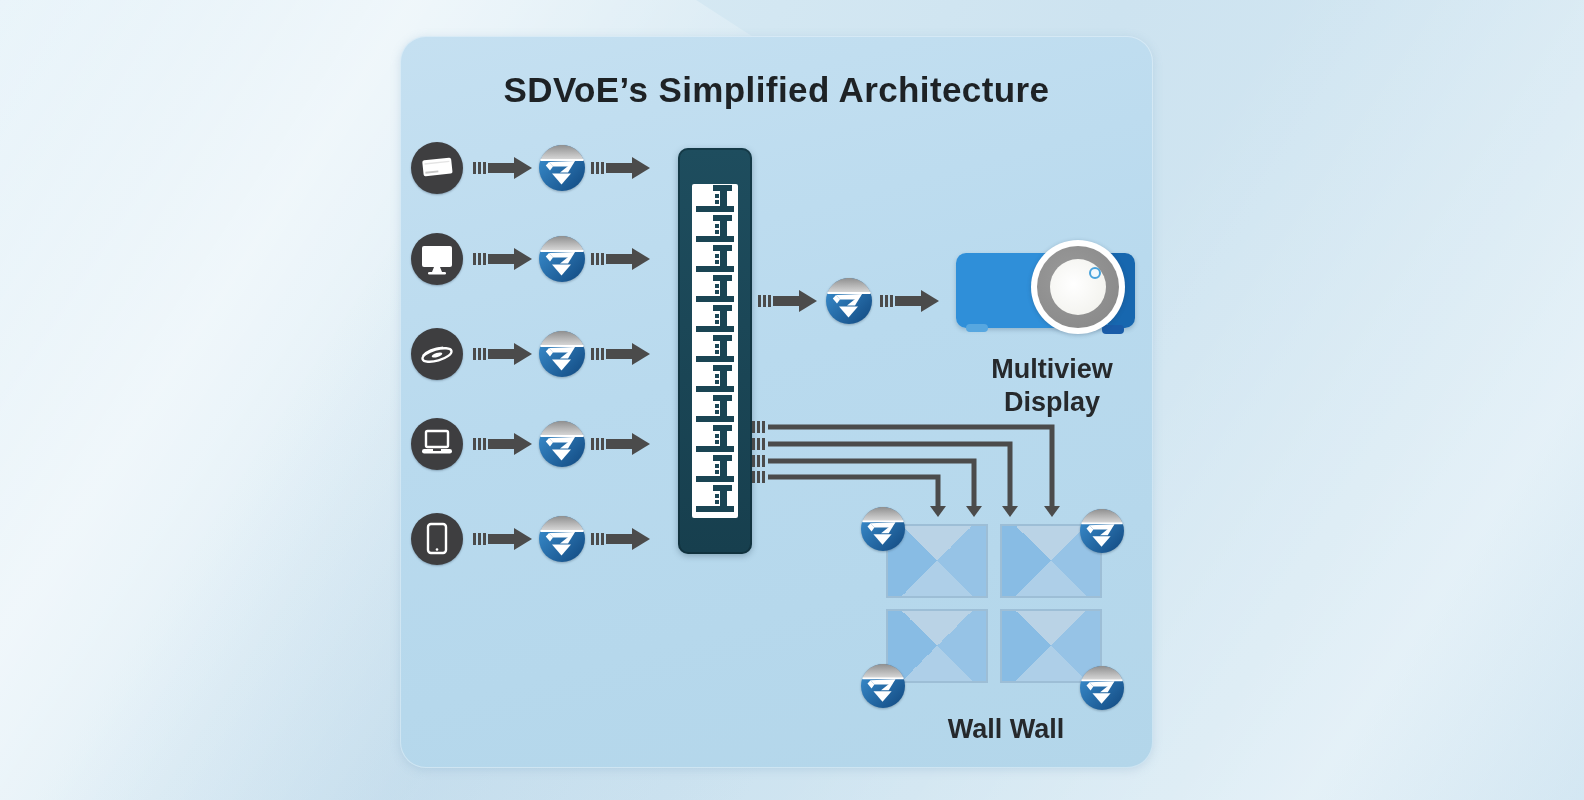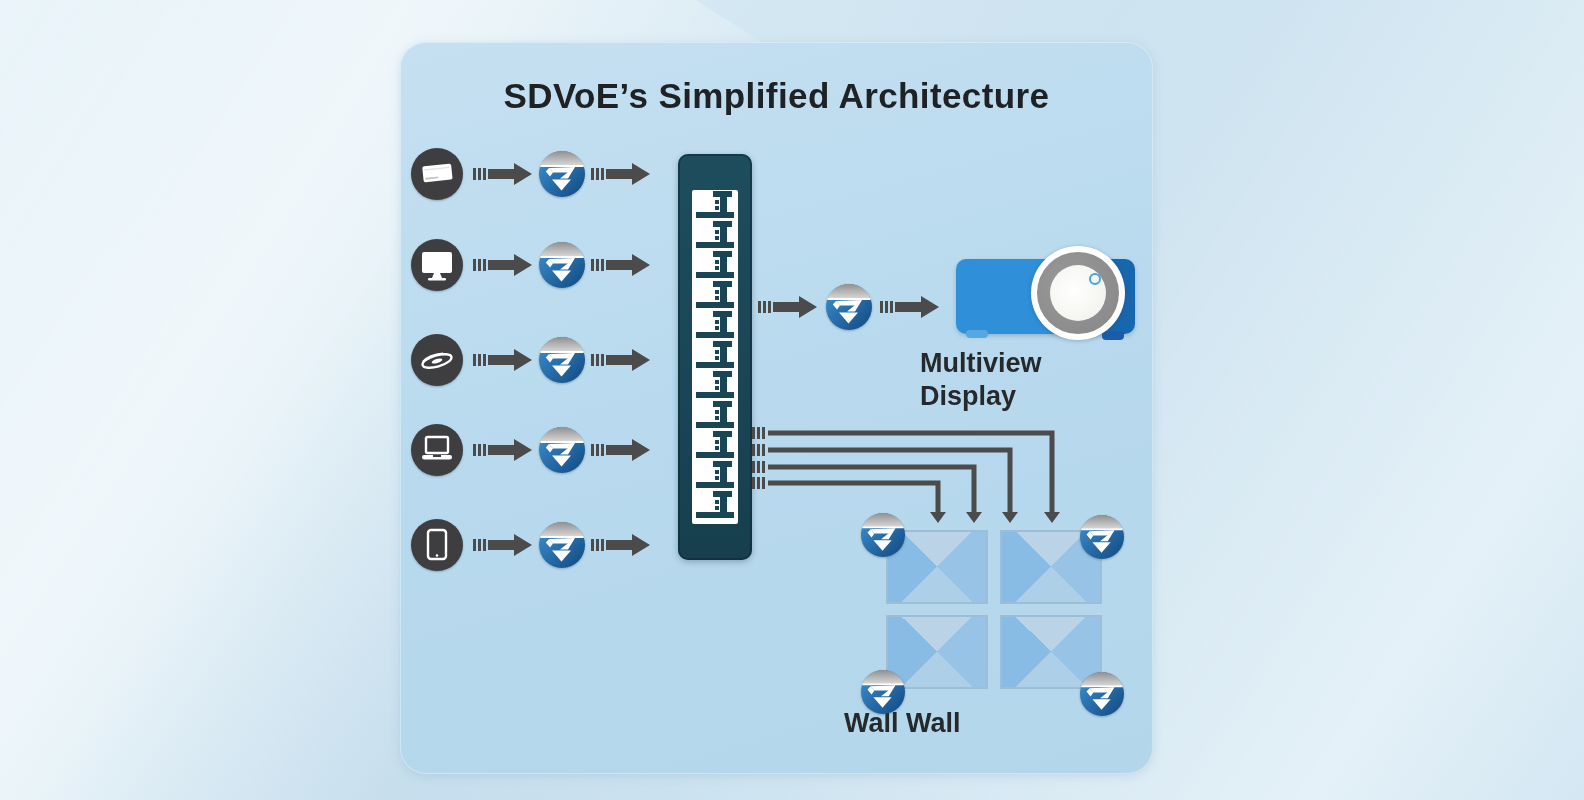--- a/index.html
+++ b/index.html
@@ -7,21 +7,21 @@
   .stage{position:relative;width:1584px;height:800px;overflow:hidden;
          background:linear-gradient(120deg,#e9f4fa 0%,#d6e9f3 30%,#cde3f0 55%,#d3e7f2 80%,#dcedf6 100%);}
   .sw{position:absolute;pointer-events:none;}
   .sw1{left:-260px;top:-220px;width:820px;height:1400px;transform:rotate(33deg);
        background:linear-gradient(90deg,rgba(255,255,255,0) 0%,rgba(255,255,255,.55) 45%,rgba(255,255,255,0) 100%);}
   .sw2{left:1050px;top:-150px;width:900px;height:1300px;transform:rotate(33deg);
        background:linear-gradient(90deg,rgba(255,255,255,0) 0%,rgba(255,255,255,.35) 50%,rgba(173,205,228,.25) 80%,rgba(255,255,255,0) 100%);}
   .sw3{left:120px;top:300px;width:600px;height:900px;transform:rotate(33deg);
        background:linear-gradient(90deg,rgba(167,201,226,0) 0%,rgba(167,201,226,.30) 50%,rgba(167,201,226,0) 100%);}
 
-  .panel{position:absolute;left:400px;top:42px;width:753px;height:732px;border-radius:26px;
+  .panel{position:absolute;left:400px;top:36px;width:753px;height:732px;border-radius:26px;
          background:linear-gradient(165deg,#c5e0f1 0%,#b9daee 45%,#b3d6ea 100%);
          box-shadow:inset 0 0 0 1px rgba(255,255,255,.35), 0 2px 10px rgba(120,160,190,.25);}
 
   .title{position:absolute;left:0;top:34px;width:100%;margin:0;text-align:center;
          font-size:35px;font-weight:700;color:#1e2225;letter-spacing:.4px;}
 
   .row{position:absolute;display:flex;align-items:center;height:52px;}
   .gap10{width:10px;} .gap8{width:8px;} .gap6{width:6px;}
   .device{width:52px;height:52px;border-radius:50%;background:#3e3e40;flex:0 0 auto;
           display:flex;align-items:center;justify-content:center;box-shadow:0 1px 2px rgba(40,60,80,.35);}
@@ -46,21 +46,21 @@
   .pj-foot{position:absolute;border-radius:4px;}
   .pj-foot-l{left:16px;top:88px;width:22px;height:8px;background:#57a7e0;}
   .pj-foot-r{left:152px;top:89px;width:22px;height:9px;background:#1a5ca8;}
   .pj-lens{position:absolute;left:81px;top:4px;width:94px;height:94px;border-radius:50%;background:#ffffff;
            display:flex;align-items:center;justify-content:center;box-shadow:0 1px 4px rgba(40,70,100,.3);}
   .pj-lens-gray{width:82px;height:82px;border-radius:50%;background:radial-gradient(circle at 40% 40%, #9a9a9a 0%, #868686 100%);
            display:flex;align-items:center;justify-content:center;}
   .pj-lens-inner{width:56px;height:56px;border-radius:50%;background:radial-gradient(circle at 42% 45%, #ffffff 0%, #f4f4f0 70%, #e9e9e4 100%);position:relative;}
   .pj-lens-dot{position:absolute;right:5px;top:8px;width:8px;height:8px;border:2.5px solid #49a3dc;border-radius:50%;background:#f2f8fc;}
 
-  .diagram-label{position:absolute;margin:0;text-align:left;font-size:27px;font-weight:700;color:#26292c;line-height:1.22;}
+  .diagram-label{position:absolute;margin:12px;text-align:center;font-size:27px;font-weight:700;color:#26292c;line-height:1.22;}
   .lbl-multiview{left:520px;top:305px;width:240px;}
   .lbl-videowall{left:444px;top:665px;width:300px;}
 </style>
 </head>
 <body>
 
 <div class="stage">
   <div class="sw sw1"></div>
   <div class="sw sw2"></div>
   <div class="sw sw3"></div>

